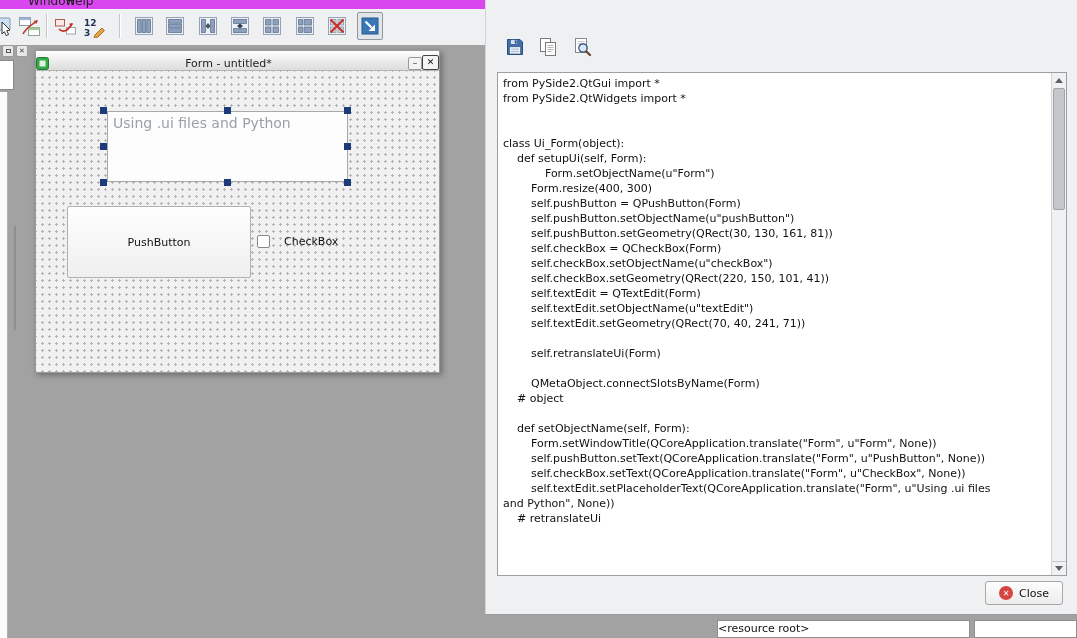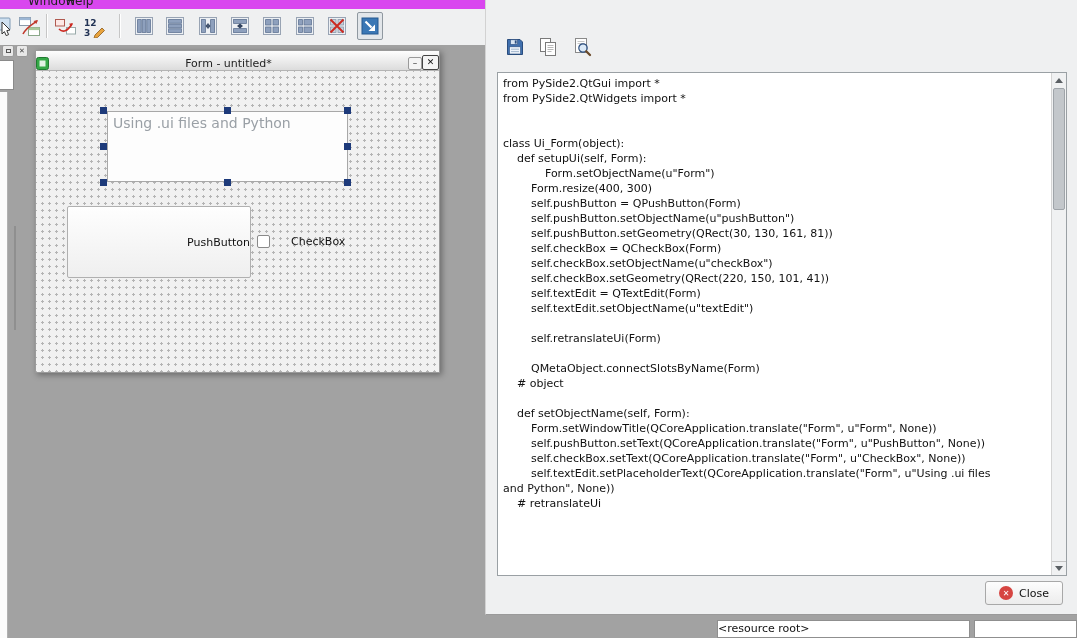--- a/index.html
+++ b/index.html
@@ -27,22 +27,22 @@
   .form-window{position:absolute;left:35px;top:50px;width:405px;height:323px;background:#f1f1f1;border:1px solid #9a9a9a;box-shadow:2px 2px 6px rgba(0,0,0,.35)}
   .fw-titlebar{height:20px;background:linear-gradient(#fefefe,#dcdcdc);border-bottom:1px solid #b4b4b4;display:flex;align-items:flex-end;padding:0 0;gap:0}
   .fw-title{flex:1;text-align:center;font-size:11px;font-weight:500;color:#222}
   .fw-min{width:14px;height:13px;border:1px solid #9a9a9a;border-radius:2px;background:#f4f4f4;font-size:9px;line-height:10px;text-align:center;color:#333}
   .fw-close{width:17px;height:15px;border:1px solid #444;border-radius:2px;background:#f4f4f4;font-size:9px;font-weight:bold;line-height:13px;text-align:center;color:#111}
   .fw-body{position:absolute;left:0;top:20px;right:0;bottom:0;background-color:#f1f1f1;
     background-image:radial-gradient(#b4b4b4 1px,transparent 1.2px);background-size:7px 7px;background-position:3px 3px}
   .w-textedit{position:absolute;left:71px;top:40px;width:241px;height:71px;background:#fdfdfd;border:1px solid #a8a8a8}
   .w-textedit .ph{padding:3px 5px;font-size:14px;color:#9aa0a6}
   .handle{position:absolute;width:7px;height:7px;background:#1d3a7a}
-  .w-pushbutton{position:absolute;left:31px;top:135px;width:184px;height:72px;background:linear-gradient(#fefefe,#efefef);border:1px solid #b0b0b0;border-radius:2px;display:flex;align-items:center;justify-content:flex-end;font-size:11px;color:#111}
-  .w-checkbox{position:absolute;left:221px;top:160px;height:20px;display:flex;align-items:center;gap:21px;font-size:11px;color:#111}
+  .w-pushbutton{position:absolute;left:31px;top:135px;width:184px;height:72px;background:linear-gradient(#fefefe,#efefef);border:1px solid #b0b0b0;border-radius:2px;display:flex;align-items:center;justify-content:center;font-size:11px;color:#111}
+  .w-checkbox{position:absolute;left:221px;top:160px;height:20px;display:flex;align-items:center;gap:14px;font-size:11px;color:#111}
   .cb-box{width:13px;height:13px;background:#fff;border:1px solid #8a8a8a;border-radius:2px}
 
   
   .dialog{position:absolute;left:485px;top:0;width:592px;height:615px;background:#eff0f1;border-left:1px solid #d2d2d2;border-bottom:1px solid #9a9a9a}
   .dbtn{position:absolute;top:34px;width:26px;height:26px;display:flex;align-items:center;justify-content:center}
   .d-save{left:16px}.d-copy{left:49px}.d-find{left:83px}
   .code-area{position:absolute;left:11px;top:72px;width:570px;height:504px;background:#ffffff;border:1px solid #9aa0a4}
   .code-content{position:absolute;left:0;top:0;right:15px;bottom:0;overflow:hidden;padding:3px 0 0 5px}
   .code-line{height:15px;font-size:11px;line-height:15px;white-space:pre;color:#111}
   .vscroll{position:absolute;right:0;top:0;width:15px;height:100%;background:#f0f1f2;border-left:1px solid #d4d4d4}
@@ -280,20 +280,21 @@
         <div class="code-line">            Form.setObjectName(u"Form")</div>
         <div class="code-line">        Form.resize(400, 300)</div>
         <div class="code-line">        self.pushButton = QPushButton(Form)</div>
         <div class="code-line">        self.pushButton.setObjectName(u"pushButton")</div>
         <div class="code-line">        self.pushButton.setGeometry(QRect(30, 130, 161, 81))</div>
         <div class="code-line">        self.checkBox = QCheckBox(Form)</div>
         <div class="code-line">        self.checkBox.setObjectName(u"checkBox")</div>
         <div class="code-line">        self.checkBox.setGeometry(QRect(220, 150, 101, 41))</div>
         <div class="code-line">        self.textEdit = QTextEdit(Form)</div>
         <div class="code-line">        self.textEdit.setObjectName(u"textEdit")</div>
+        <div class="code-line">        self.textEdit.setGeometry(QRect(70, 40, 241, 71))</div>
         <div class="code-line"></div>
         <div class="code-line">        self.retranslateUi(Form)</div>
         <div class="code-line"></div>
         <div class="code-line">        QMetaObject.connectSlotsByName(Form)</div>
         <div class="code-line">    # object</div>
         <div class="code-line"></div>
         <div class="code-line">    def setObjectName(self, Form):</div>
         <div class="code-line">        Form.setWindowTitle(QCoreApplication.translate("Form", u"Form", None))</div>
         <div class="code-line">        self.pushButton.setText(QCoreApplication.translate("Form", u"PushButton", None))</div>
         <div class="code-line">        self.checkBox.setText(QCoreApplication.translate("Form", u"CheckBox", None))</div>

